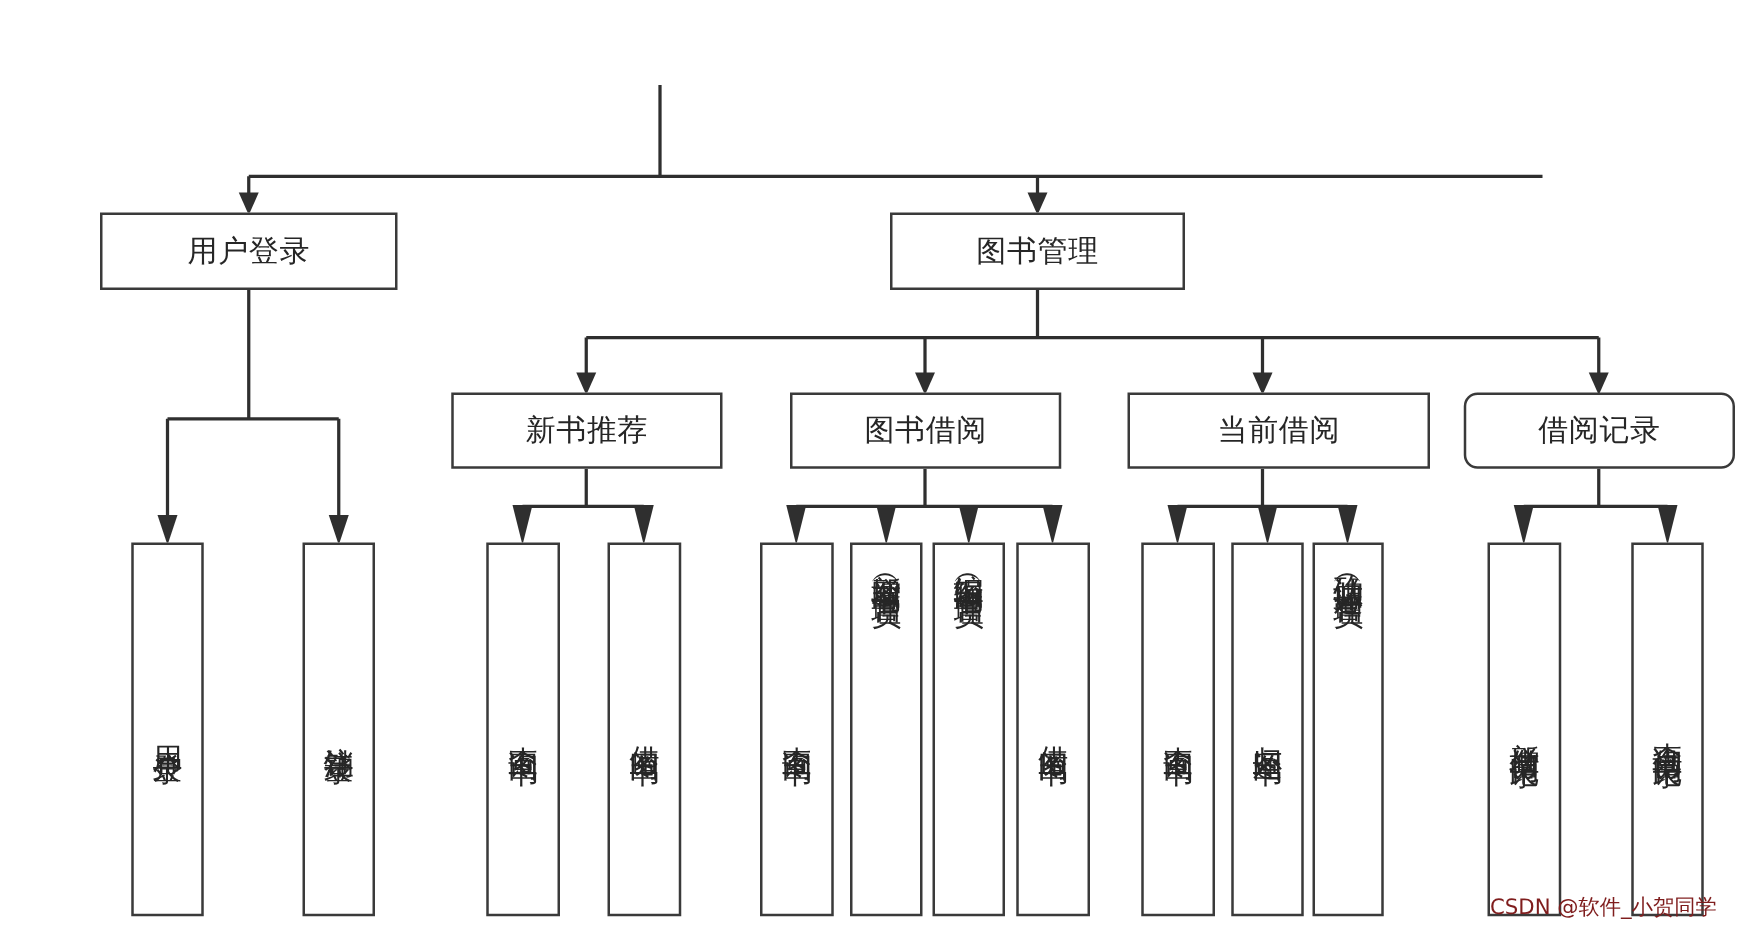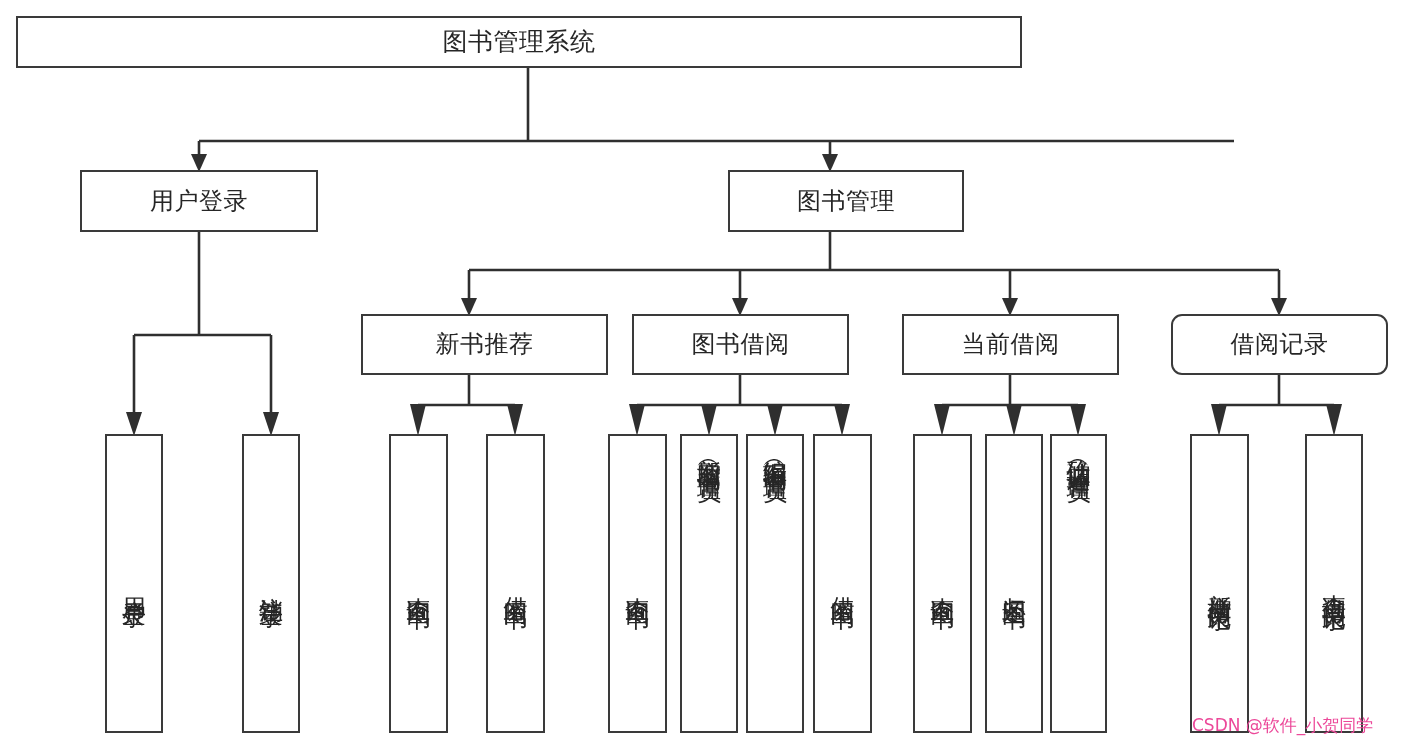--- a/index.html
+++ b/index.html
@@ -62,21 +62,21 @@
   .vlabel {
     writing-mode: vertical-rl;
     text-orientation: upright;
     display: block;
   }
   .watermark {
     position: absolute;
     left: 1192px;
     top: 714px;
     font-size: 17px;
-    color: #ec4899;
+    color: #7f1d1d;
     white-space: nowrap;
     z-index: 5;
     font-family: "DejaVu Sans", "Liberation Sans", sans-serif;
   }
 </style>
 </head>
 <body>
 
 <div id="canvas">
 
@@ -151,38 +151,35 @@
 
       <path d="M934,404 L950,404 L942,436 Z"></path>
       <path d="M1006,404 L1022,404 L1014,436 Z"></path>
       <path d="M1070,404 L1086,404 L1078,436 Z"></path>
 
       <path d="M1211,404 L1227,404 L1219,436 Z"></path>
       <path d="M1326,404 L1342,404 L1334,436 Z"></path>
     </g>
   </svg>
 
-  <div class="node horiz root" id="n-root" style="left: 16px; top: 16px; width: 1006px; height: 52px;">
-    <span>图书管理系统</span>
-  </div>
 
   <div class="node horiz" id="n-l2-0" style="left: 80px; top: 170px; width: 238px; height: 62px;">
     <span>用户登录</span>
   </div>
-  <div class="node horiz" id="n-l2-1" style="left: 712px; top: 170px; width: 236px; height: 62px; margin-left: 16px;">
+  <div class="node horiz" id="n-l2-1" style="left: 712px; top: 170px; width: 236px; height: 62px;">
     <span>图书管理</span>
   </div>
 
-  <div class="node horiz" id="n-l3-0" style="left: 361px; top: 314px; width: 247px; height: 61px;">
+  <div class="node horiz" id="n-l3-0" style="left: 361px; top: 314px; width: 217px; height: 61px;">
     <span>新书推荐</span>
   </div>
   <div class="node horiz" id="n-l3-1" style="left: 632px; top: 314px; width: 217px; height: 61px; justify-content: center;">
     <span>图书借阅</span>
   </div>
-  <div class="node horiz" id="n-l3-2" style="left: 902px; top: 314px; width: 217px; height: 61px; justify-content: center;">
+  <div class="node horiz" id="n-l3-2" style="left: 902px; top: 314px; width: 242px; height: 61px; justify-content: center;">
     <span>当前借阅</span>
   </div>
   <div class="node horiz" id="n-l3-3" style="left: 1171px; top: 314px; width: 217px; height: 61px; border-radius: 11px;">
     <span>借阅记录</span>
   </div>
 
   <div class="node vert" id="n-lf-0" style="left: 105px; top: 434px; width: 58px; height: 299px;">
     <span class="vlabel">用户登录</span>
   </div>
   <div class="node vert" id="n-lf-1" style="left: 242px; top: 434px; width: 58px; height: 299px;">

